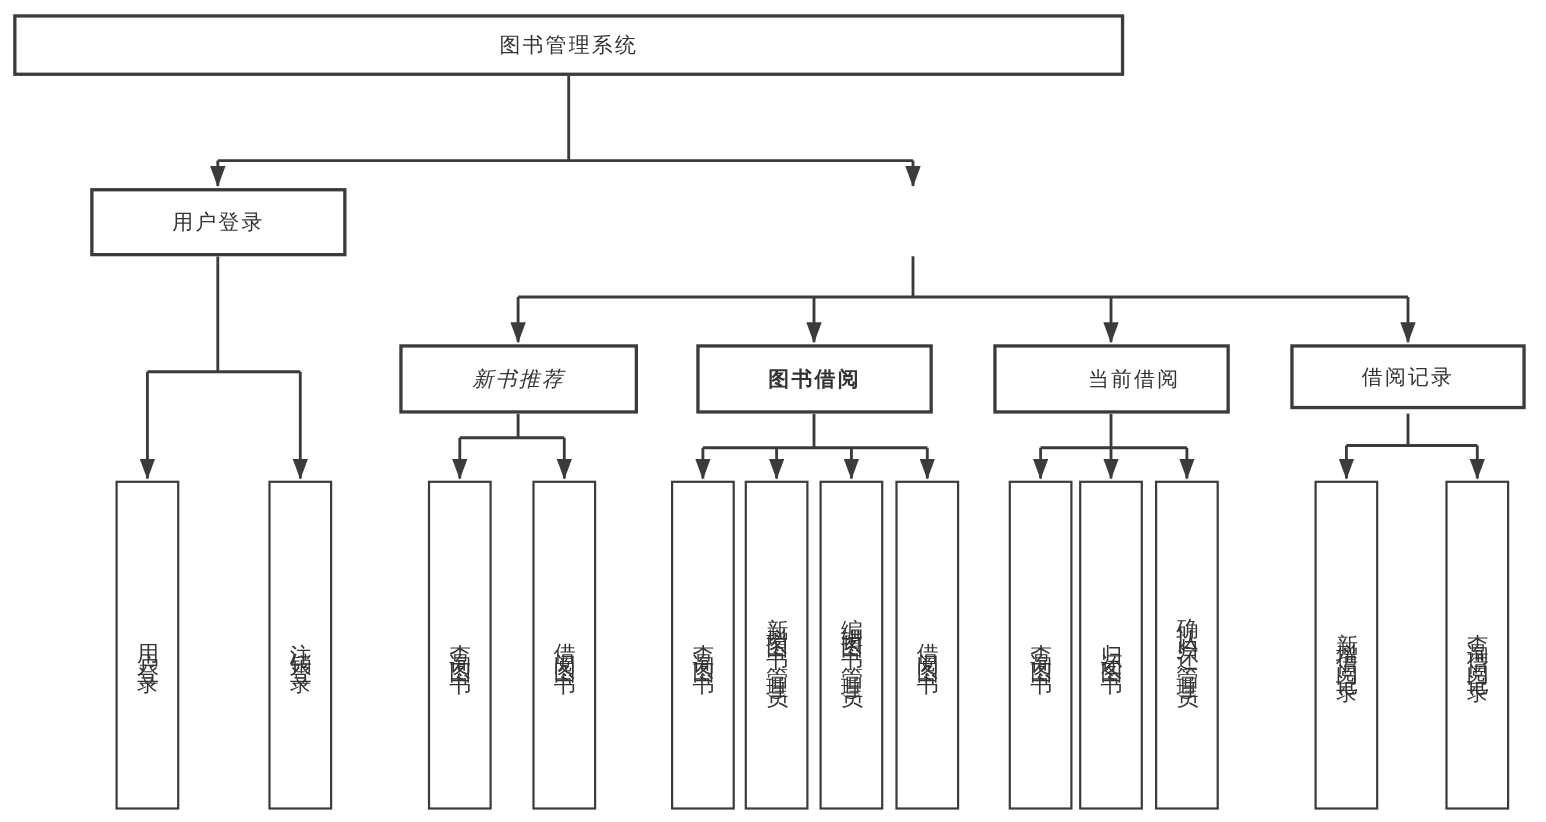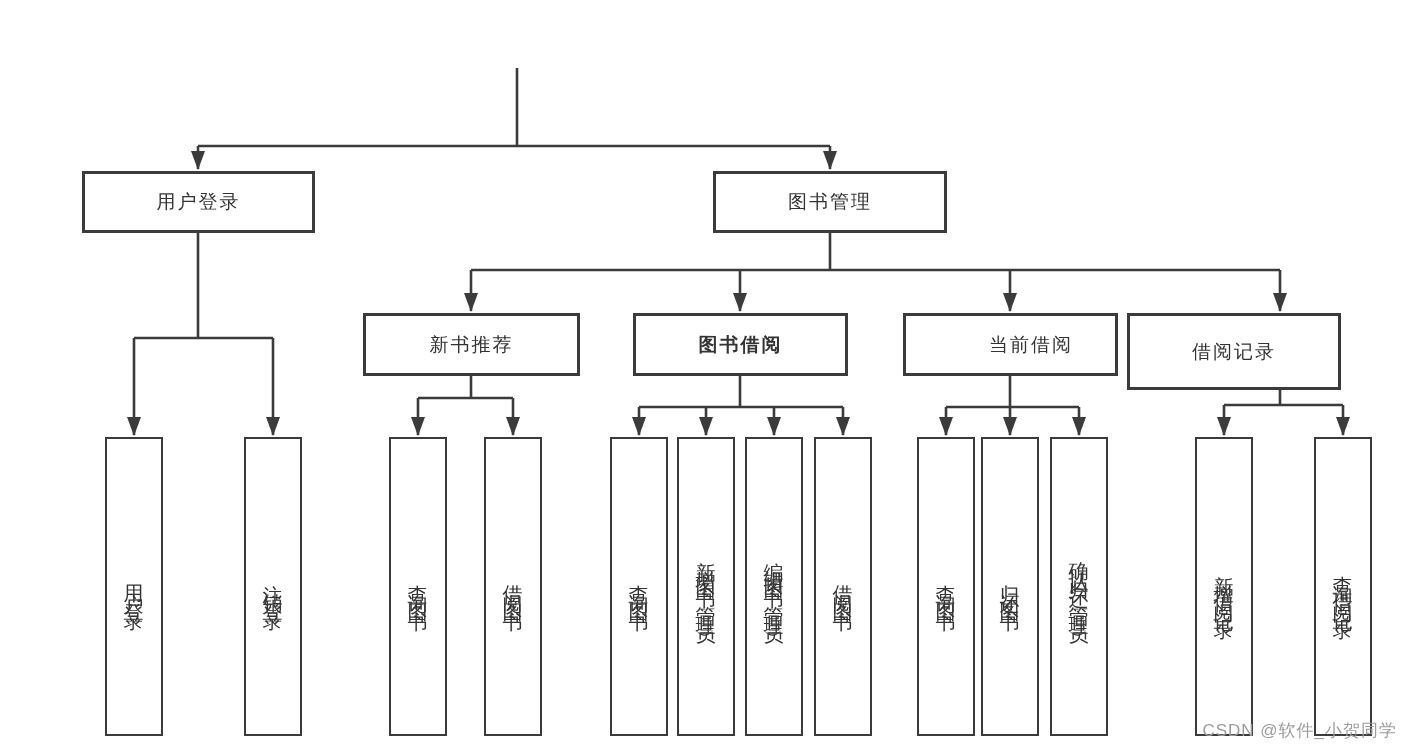--- a/index.html
+++ b/index.html
@@ -114,41 +114,40 @@
 
       <g>
         <path d="M1280,376 V405"></path>
         <path d="M1224,405 H1343"></path>
         <path d="M1224,405 V435" marker-end="url(#arrow)"></path>
         <path d="M1343,405 V435" marker-end="url(#arrow)"></path>
       </g>
     </g>
   </svg>
 
+  <div class="box h-label" style="left:12px; top:13px; width:1010px; height:56px;">图书管理系统</div>
 
   <div class="box h-label" style="left:82px; top:171px; width:233px; height:62px;">用户登录</div>
-  <div class="box h-label" style="left:713px; top:171px; width:234px; height:62px;">图书管理</div>
 
-  <div class="box h-label" style="left:363px; top:313px; width:217px; height:63px;">新书推荐</div>
+  <div class="box h-label" style="left:363px; top:313px; width:217px; height:63px;font-style:italic;">新书推荐</div>
   <div class="box h-label" style="left:633px; top:313px; width:215px; height:63px;font-weight:bold;">图书借阅</div>
   <div class="box h-label" style="left:903px; top:313px; width:215px; height:63px;padding-left:41px;">当前借阅</div>
-  <div class="box h-label" style="left:1127px; top:313px; width:214px; height:77px;">借阅记录</div>
+  <div class="box h-label" style="left:1173px; top:313px; width:214px; height:59px;">借阅记录</div>
 
   <div class="box leaf" style="left:105px; top:437px; width:58px; height:299px;">用户登录</div>
   <div class="box leaf" style="left:244px; top:437px; width:58px; height:299px;">注销登录</div>
 
   <div class="box leaf" style="left:389px; top:437px; width:58px; height:299px;">查询图书</div>
   <div class="box leaf" style="left:484px; top:437px; width:58px; height:299px;">借阅图书</div>
 
   <div class="box leaf" style="left:610px; top:437px; width:58px; height:299px;">查询图书</div>
   <div class="box leaf" style="left:677px; top:437px; width:58px; height:299px;">新增图书（管理员）</div>
   <div class="box leaf" style="left:745px; top:437px; width:58px; height:299px;">编辑图书（管理员）</div>
   <div class="box leaf" style="left:814px; top:437px; width:58px; height:299px;">借阅图书</div>
 
   <div class="box leaf" style="left:917px; top:437px; width:58px; height:299px;">查询图书</div>
   <div class="box leaf" style="left:981px; top:437px; width:58px; height:299px;">归还图书</div>
   <div class="box leaf" style="left:1050px; top:437px; width:58px; height:299px;">确认归还（管理员）</div>
 
   <div class="box leaf" style="left:1195px; top:437px; width:58px; height:299px;">新增借阅记录</div>
   <div class="box leaf" style="left:1314px; top:437px; width:58px; height:299px;">查询借阅记录</div>
 
-  <div class="watermark">CSDN @软件_小贺同学</div>
 </div>
 
 </body></html>

